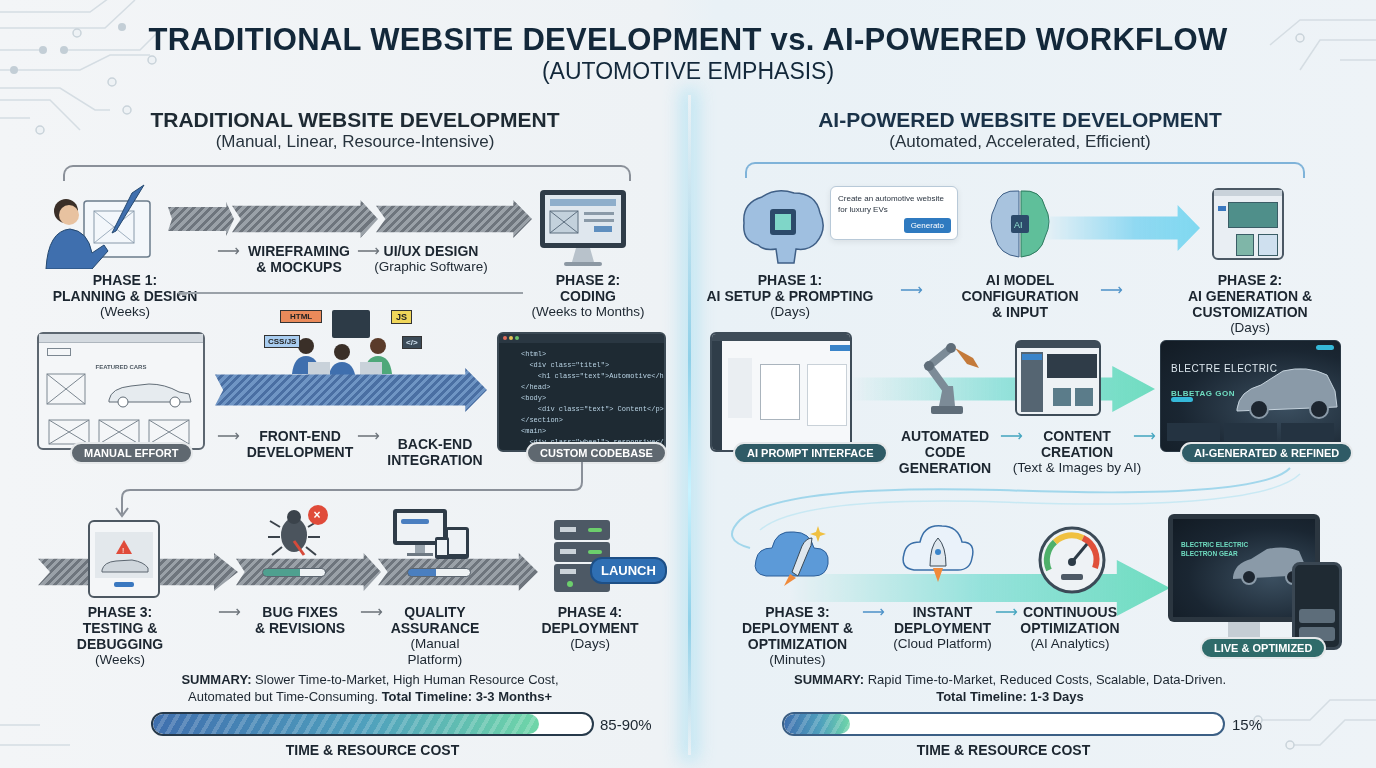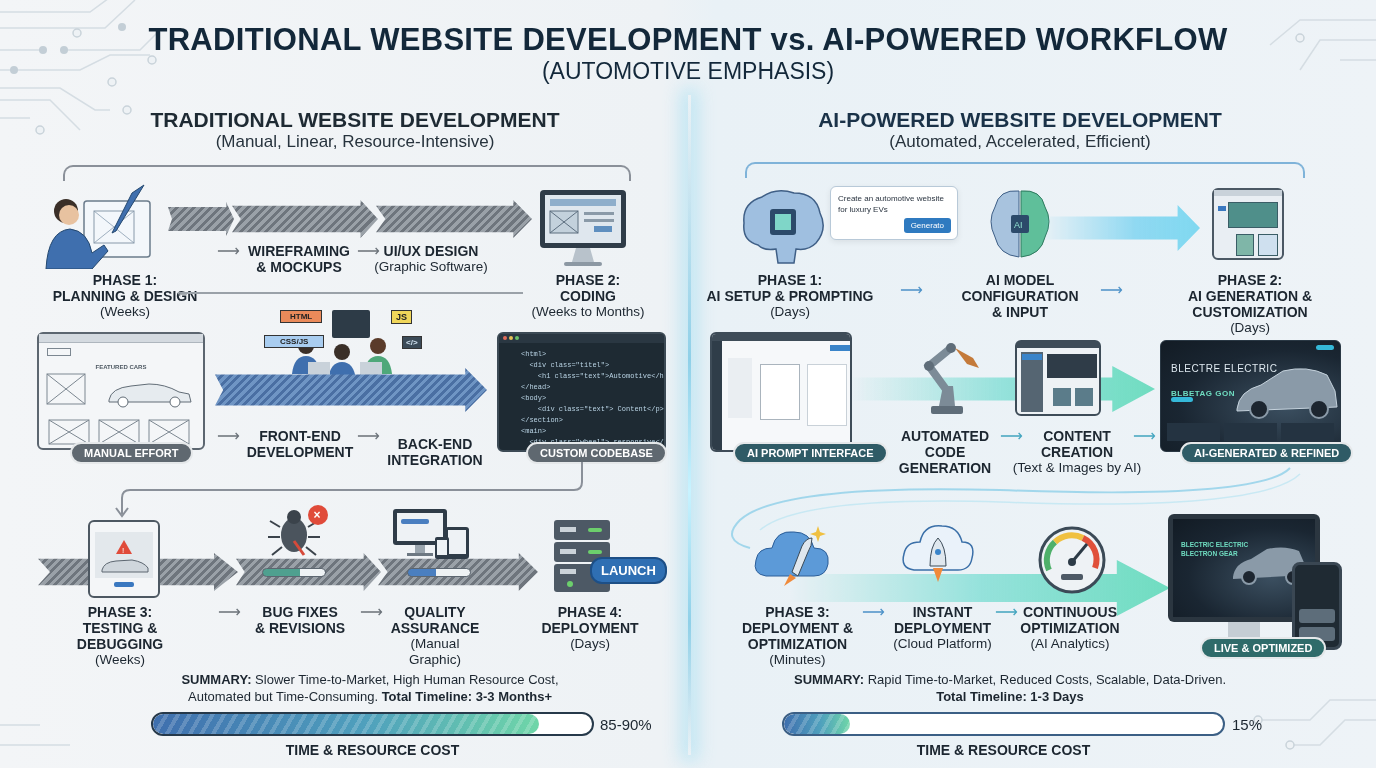--- a/index.html
+++ b/index.html
@@ -156,21 +156,21 @@
     <circle cx="44" cy="38" r="8" fill="#3a2f28"></circle>
       <circle cx="80" cy="44" r="8" fill="#3a2f28"></circle>
       <circle cx="116" cy="38" r="8" fill="#5a3b2a"></circle>
     <path d="M30 66 Q32 48 44 48 Q56 48 58 66 Z" fill="#3f6fae"></path>
       <path d="M66 72 Q68 54 80 54 Q92 54 94 72 Z" fill="#3f6fae"></path>
       <path d="M102 66 Q104 48 116 48 Q128 48 130 66 Z" fill="#4fa87a"></path>
     <rect x="46" y="54" width="22" height="14" fill="#c9d2da"></rect>
       <rect x="98" y="54" width="22" height="14" fill="#c9d2da"></rect>
   </svg>
   <div class="abs" style="left:280px;top:310px;padding:1px 9px;font-size:8px;font-weight:700;background:#ea8a5a;border:1px solid #333;color:#222">HTML</div>
-  <div class="abs" style="left:264px;top:335px;padding:1px 15px;font-size:8px;font-weight:700;background:#a9cdf0;border:1px solid #333;color:#222">CSS/JS</div>
+  <div class="abs" style="left:264px;top:335px;padding:1px 3px;font-size:8px;font-weight:700;background:#a9cdf0;border:1px solid #333;color:#222">CSS/JS</div>
   <div class="abs" style="left:391px;top:310px;padding:1px 4px;font-size:9px;font-weight:700;background:#f0d65a;border:1px solid #333;color:#222">JS</div>
   <div class="abs" style="left:402px;top:336px;padding:1px 3px;font-size:8px;font-weight:700;background:#3b4a57;border:1px solid #333;color:#cfe0ee">&lt;/&gt;</div>
 
   <div class="arrow-blue" style="left:215px;top:368px;width:272px"></div>
   <span class="small-arrow" style="left:217px;top:426px">⟶</span>
   <div class="lbl" style="left:245px;width:110px;top:428px">
     <span>FRONT-END</span><br>
     <span>DEVELOPMENT</span>
   </div>
   <span class="small-arrow" style="left:357px;top:426px">⟶</span>
@@ -247,21 +247,21 @@
       <rect x="16" y="46" width="26" height="3" fill="#6d7882"></rect>
     <rect x="54" y="20" width="24" height="32" rx="3" fill="#2f3c48"></rect>
       <rect x="57" y="23" width="18" height="24" fill="#eef2f5"></rect>
     <rect x="44" y="30" width="14" height="22" rx="2" fill="#2f3c48"></rect>
       <rect x="46" y="33" width="10" height="15" fill="#eef2f5"></rect>
   </svg>
   <span class="small-arrow" style="left:360px;top:602px">⟶</span>
   <div class="lbl" style="left:385px;width:100px;top:604px">
     <span>QUALITY</span><br>
     <span>ASSURANCE</span>
-    <span class="n">(Manual Graphic)</span>
+    <span class="n">(Manual Platform)</span>
   </div>
 
   <svg class="abs" style="left:552px;top:518px" width="62" height="76">
     <rect x="2" y="2" width="56" height="20" rx="3" fill="#4d5965"></rect>
       <rect x="2" y="24" width="56" height="20" rx="3" fill="#4d5965"></rect>
       <rect x="2" y="46" width="56" height="28" rx="3" fill="#4d5965"></rect>
     <rect x="8" y="9" width="16" height="5" fill="#cbd3d9"></rect>
       <rect x="36" y="10" width="14" height="4" rx="2" fill="#6ccf6c"></rect>
     <rect x="8" y="31" width="16" height="5" fill="#cbd3d9"></rect>
       <rect x="36" y="32" width="14" height="4" rx="2" fill="#6ccf6c"></rect>

